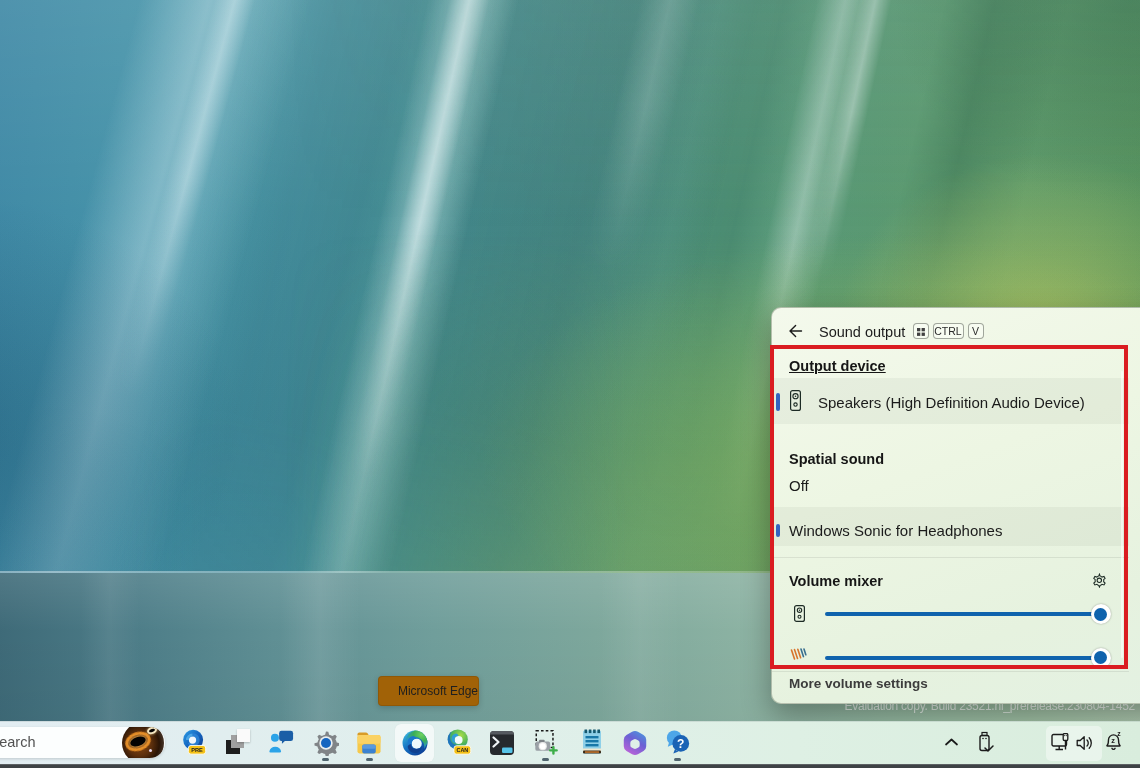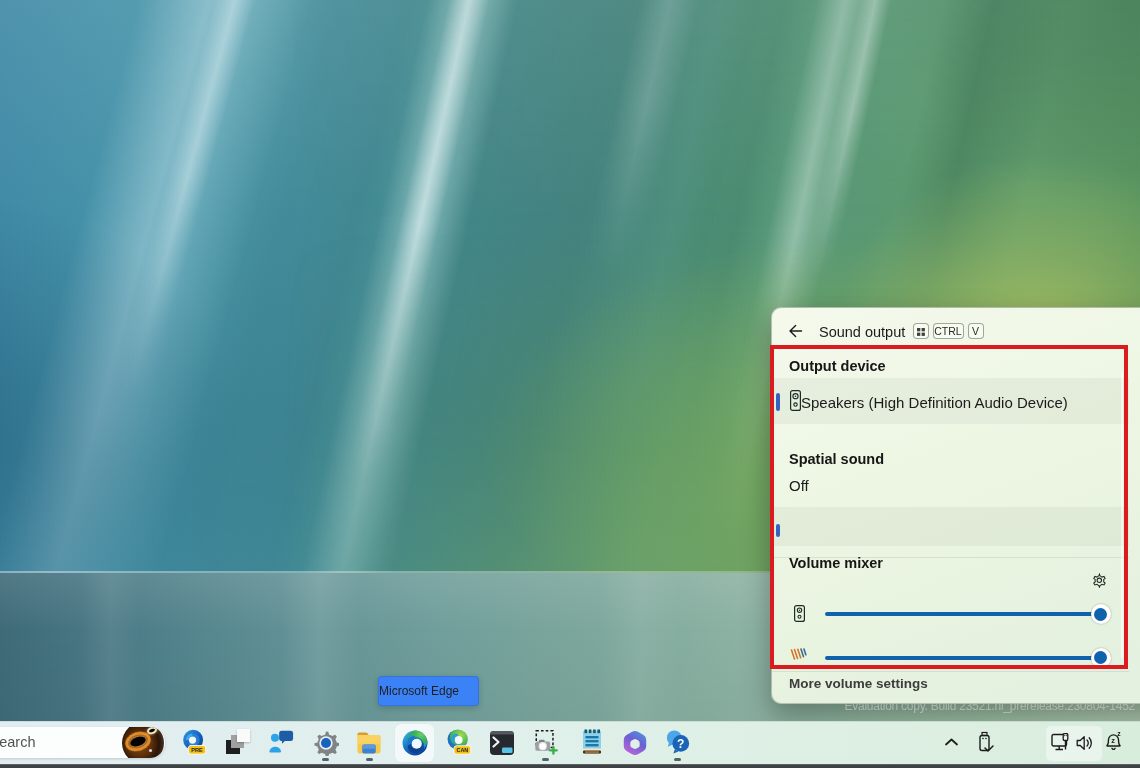--- a/index.html
+++ b/index.html
@@ -15,21 +15,21 @@
 #greenmid{left:0;top:0;width:1140px;height:768px;background:radial-gradient(ellipse 540px 290px at 880px 450px, rgba(155,195,82,0.48), rgba(155,195,82,0) 74%);}
 #greendown{left:0;top:0;width:1140px;height:768px;background:linear-gradient(180deg,rgba(20,95,85,0.10) 0%,rgba(60,130,90,0.0) 30%,rgba(120,170,85,0.30) 58%,rgba(142,186,88,0.42) 74%);-webkit-mask-image:linear-gradient(90deg,transparent 25%,#000 55%);mask-image:linear-gradient(90deg,transparent 25%,#000 55%);}
 .beam{position:absolute;top:-120px;height:1010px;-webkit-mask-image:linear-gradient(180deg,#000 55%,transparent 96%);mask-image:linear-gradient(180deg,#000 55%,transparent 96%);}
 #horizon{left:0;top:570.5px;width:1140px;height:2.5px;background:linear-gradient(90deg,rgba(255,255,255,0.40),rgba(255,255,255,0.30) 55%,rgba(255,255,255,0.12) 85%,rgba(255,255,255,0.05));filter:blur(0.4px);}
 #floor{left:0;top:573px;width:1140px;height:195px;
 background:linear-gradient(92deg,#3e6a78 0%,#4d7d88 12%,#5f8f94 24%,#709e9b 38%,#7da79c 52%,#8db3a3 66%,#99bfa6 78%,#a3c5a8 90%,#b0ccb2 100%);}
 #floorshade{left:0;top:573px;width:1140px;height:195px;background:linear-gradient(180deg,rgba(255,255,255,0.10),rgba(255,255,255,0) 30%,rgba(0,0,0,0.05) 100%);}
 
 #wm{right:5px;top:684px;text-align:right;color:rgba(255,255,255,0.70);font-size:12px;line-height:14.5px;letter-spacing:-0.25px;}
 
-#tooltip{left:378px;top:676px;width:101px;height:30px;background:#3b82f6;border:1px solid rgba(0,0,0,0.10);border-radius:4px;box-shadow:0 2px 6px rgba(0,0,0,0.18);box-sizing:border-box;color:#1f1f1f;font-size:12px;line-height:28px;text-align:left;}
+#tooltip{left:378px;top:676px;width:101px;height:30px;background:#a16207;border:1px solid rgba(0,0,0,0.10);border-radius:4px;box-shadow:0 2px 6px rgba(0,0,0,0.18);box-sizing:border-box;color:#1f1f1f;font-size:12px;line-height:28px;text-align:right;}
 
 #panel{left:771px;top:307px;width:414px;height:397px;border-radius:10px;
 background:linear-gradient(160deg,#f4f9ec 0%,#edf6e3 40%,#e6f2df 75%,#e3f1e2 100%);
 border:1px solid rgba(110,125,105,0.45);box-sizing:border-box;box-shadow:0 12px 30px rgba(0,0,0,0.33);}
 #panel .bold{font-weight:bold;font-size:14.5px;color:#161616;}
 .row-sel{position:absolute;left:0;width:357px;background:rgba(60,80,50,0.055);}
 .accent{position:absolute;left:3.5px;width:4px;border-radius:2px;background:#3464c0;}
 .ptxt{position:absolute;font-size:15px;color:#1b1b1b;}
 
 .kbadge{position:absolute;top:322px;height:16px;box-sizing:border-box;border:1px solid rgba(90,95,85,0.55);background:rgba(252,255,248,0.55);border-radius:4px;color:#2b2b2b;font-size:10.5px;line-height:14px;text-align:center;}
@@ -99,39 +99,40 @@
   <div style="position:absolute;left:47px;top:15.5px;font-size:14.5px;color:#1b1b1b;">Sound output</div>
   <div class="kbadge" style="left:141px;top:15px;width:16px;"><svg width="8" height="8" viewBox="0 0 8 8" style="margin-top:3.5px">
         <rect x="0" y="0" width="3.3" height="3.3" fill="#414141"></rect>
         <rect x="4.6" y="0" width="3.3" height="3.3" fill="#414141"></rect>
         <rect x="0" y="4.6" width="3.3" height="3.3" fill="#414141"></rect>
         <rect x="4.6" y="4.6" width="3.3" height="3.3" fill="#414141"></rect>
       </svg></div>
   <div class="kbadge" style="left:160.5px;top:15px;width:31px;">CTRL</div>
   <div class="kbadge" style="left:195.5px;top:15px;width:16px;">V</div>
 
-  <div class="bold" style="position:absolute;left:17px;top:50px;">Output device</div>
+  <div class="bold" style="position:absolute;left:17px;top:50px;text-decoration:underline;">Output device</div>
   <div class="row-sel" style="top:70px;height:46px;"></div>
   <div class="accent" style="top:84.5px;height:18px;"></div>
   <svg class="abs" style="left:18px;top:82px" width="11" height="21" viewBox="0 0 11 21">
       <rect x="0.6" y="0.6" width="9.8" height="19.8" rx="2" stroke="#1d2b25" stroke-width="1.2" fill="none"></rect>
       <circle cx="5.5" cy="6.2" r="2.6" stroke="#1d2b25" stroke-width="1.1" fill="none"></circle>
       <circle cx="5.5" cy="6.2" r="0.8" fill="#1d2b25"></circle>
       <circle cx="5.5" cy="14.6" r="1.7" stroke="#1d2b25" stroke-width="1.1" fill="none"></circle>
     </svg>
-  <div class="ptxt" style="left:29px;top:86px;">Speakers (High Definition Audio Device)</div>
+  <div class="ptxt" style="left:46px;top:86px;">Speakers (High Definition Audio Device)</div>
 
   <div class="bold" style="position:absolute;left:17px;top:132.5px;margin-top:10px;">Spatial sound</div>
   <div class="ptxt" style="left:17px;top:169px;">Off</div>
   <div class="row-sel" style="top:199px;height:39px;"></div>
   <div class="accent" style="top:215.5px;height:13px;"></div>
+  <div class="ptxt" style="left:17px;top:214px;">Windows Sonic for Headphones</div>
 
   <div style="position:absolute;left:0;top:249px;width:357px;height:1px;background:rgba(0,0,0,0.08);"></div>
 
-  <div class="bold" style="position:absolute;left:17px;top:247px;">Volume mixer</div>
+  <div class="bold" style="position:absolute;left:17px;top:265px;">Volume mixer</div>
   <svg class="abs" style="left:320px;top:265px" width="15" height="15" viewBox="0 0 15 15">
       <path d="M7.5 1 L8.3 3.1 a4.6 4.6 0 0 1 1.9 1.1 L12.4 3.5 L13.6 5.6 L12 7 a4.6 4.6 0 0 1 0 2.2 L13.6 10.6 L12.4 12.7 L10.2 12 a4.6 4.6 0 0 1 -1.9 1.1 L7.5 15 L6.7 13.1 a4.6 4.6 0 0 1 -1.9 -1.1 L2.6 12.7 L1.4 10.6 L3 9.2 a4.6 4.6 0 0 1 0 -2.2 L1.4 5.6 L2.6 3.5 L4.8 4.2 a4.6 4.6 0 0 1 1.9 -1.1 Z" transform="scale(0.93) translate(0.5,0.2)" stroke="#1d2b25" stroke-width="1.1" fill="none"></path>
       <circle cx="7.3" cy="7.3" r="2.2" stroke="#1d2b25" stroke-width="1.1" fill="none"></circle>
     </svg>
 
   <svg class="abs" style="left:21.5px;top:297px" width="11" height="17" viewBox="0 0 11 17">
       <rect x="0.6" y="0.6" width="9.8" height="15.8" rx="2" stroke="#1d2b25" stroke-width="1.2" fill="none"></rect>
       <circle cx="5.5" cy="5.2" r="2.2" stroke="#1d2b25" stroke-width="1.1" fill="none"></circle>
       <circle cx="5.5" cy="5.2" r="0.7" fill="#1d2b25"></circle>
       <circle cx="5.5" cy="11.8" r="1.5" stroke="#1d2b25" stroke-width="1.1" fill="none"></circle>

